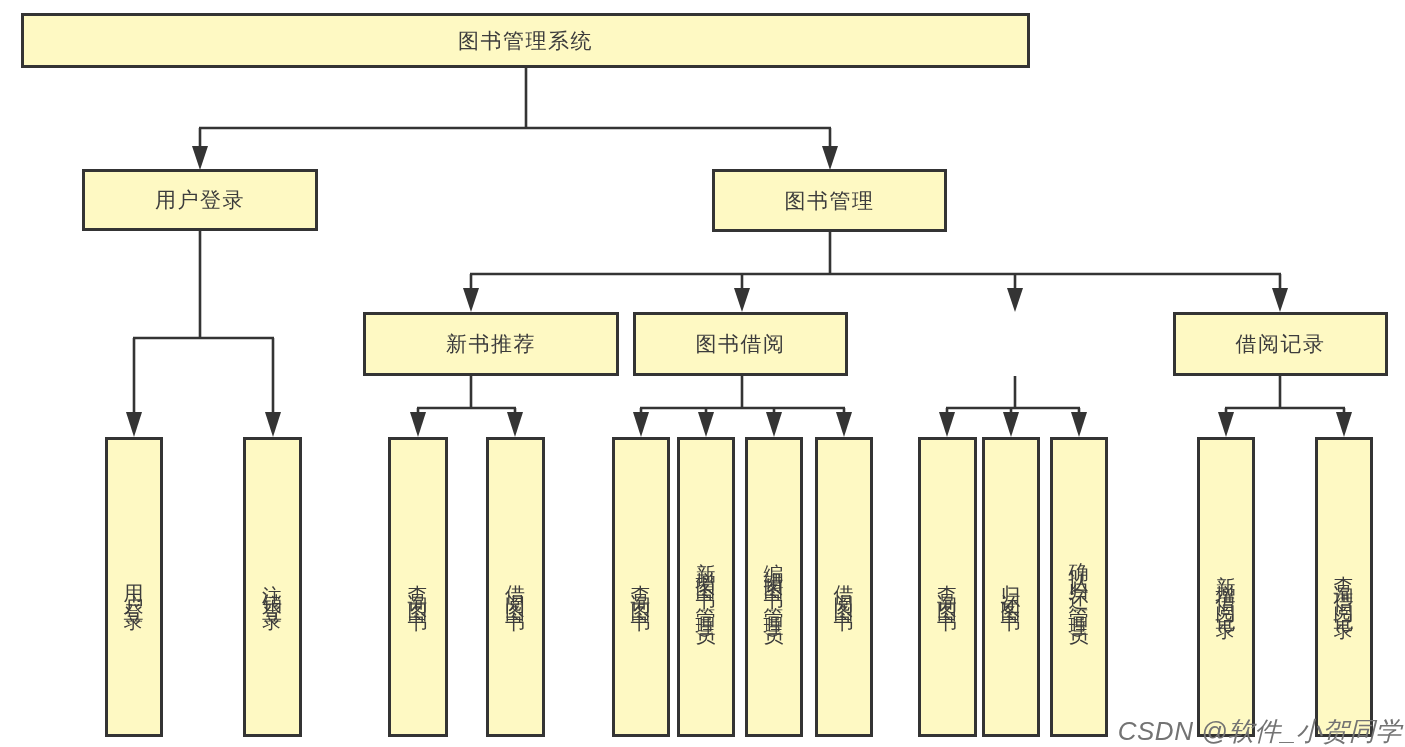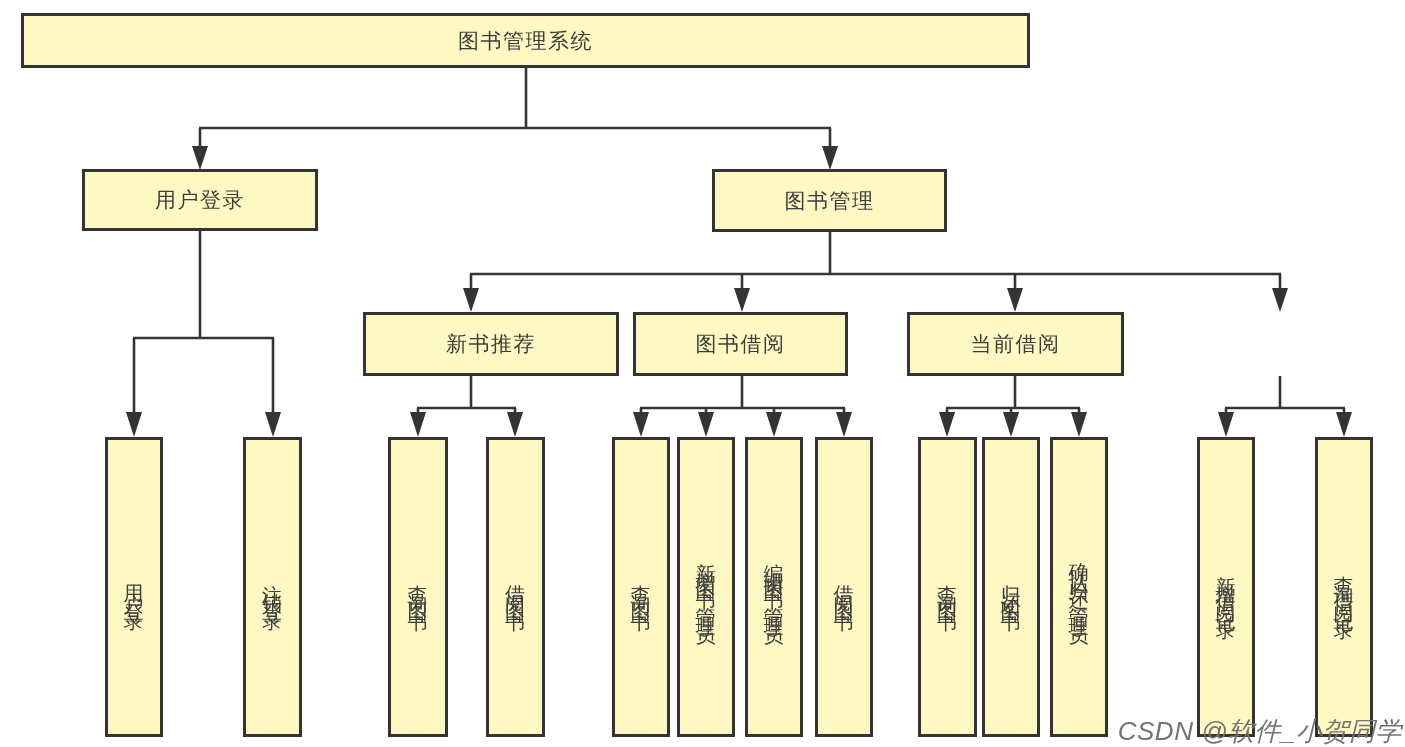--- a/index.html
+++ b/index.html
@@ -105,21 +105,21 @@
     </g>
   </svg>
 
   <div class="node h" style="left:21px;top:13px;width:1009px;height:55px">图书管理系统</div>
 
   <div class="node h" style="left:82px;top:169px;width:236px;height:62px">用户登录</div>
   <div class="node h" style="left:712px;top:169px;width:235px;height:63px">图书管理</div>
 
   <div class="node h" style="left:363px;top:312px;width:256px;height:64px">新书推荐</div>
   <div class="node h" style="left:633px;top:312px;width:215px;height:64px">图书借阅</div>
-  <div class="node h" style="left:907px;top:312px;width:217px;height:64px">当前借阅</div>
+  <div class="node h" style="left:1173px;top:312px;width:215px;height:64px">借阅记录</div>
 
   <div class="node v" style="left:105px;top:437px;width:58px;height:300px">用户登录</div>
   <div class="node v" style="left:243px;top:437px;width:59px;height:300px">注销登录</div>
 
   <div class="node v" style="left:388px;top:437px;width:60px;height:300px">查询图书</div>
   <div class="node v" style="left:486px;top:437px;width:59px;height:300px">借阅图书</div>
 
   <div class="node v" style="left:612px;top:437px;width:58px;height:300px">查询图书</div>
   <div class="node v" style="left:677px;top:437px;width:58px;height:300px">新增图书（管理员）</div>
   <div class="node v" style="left:745px;top:437px;width:58px;height:300px">编辑图书（管理员）</div>

